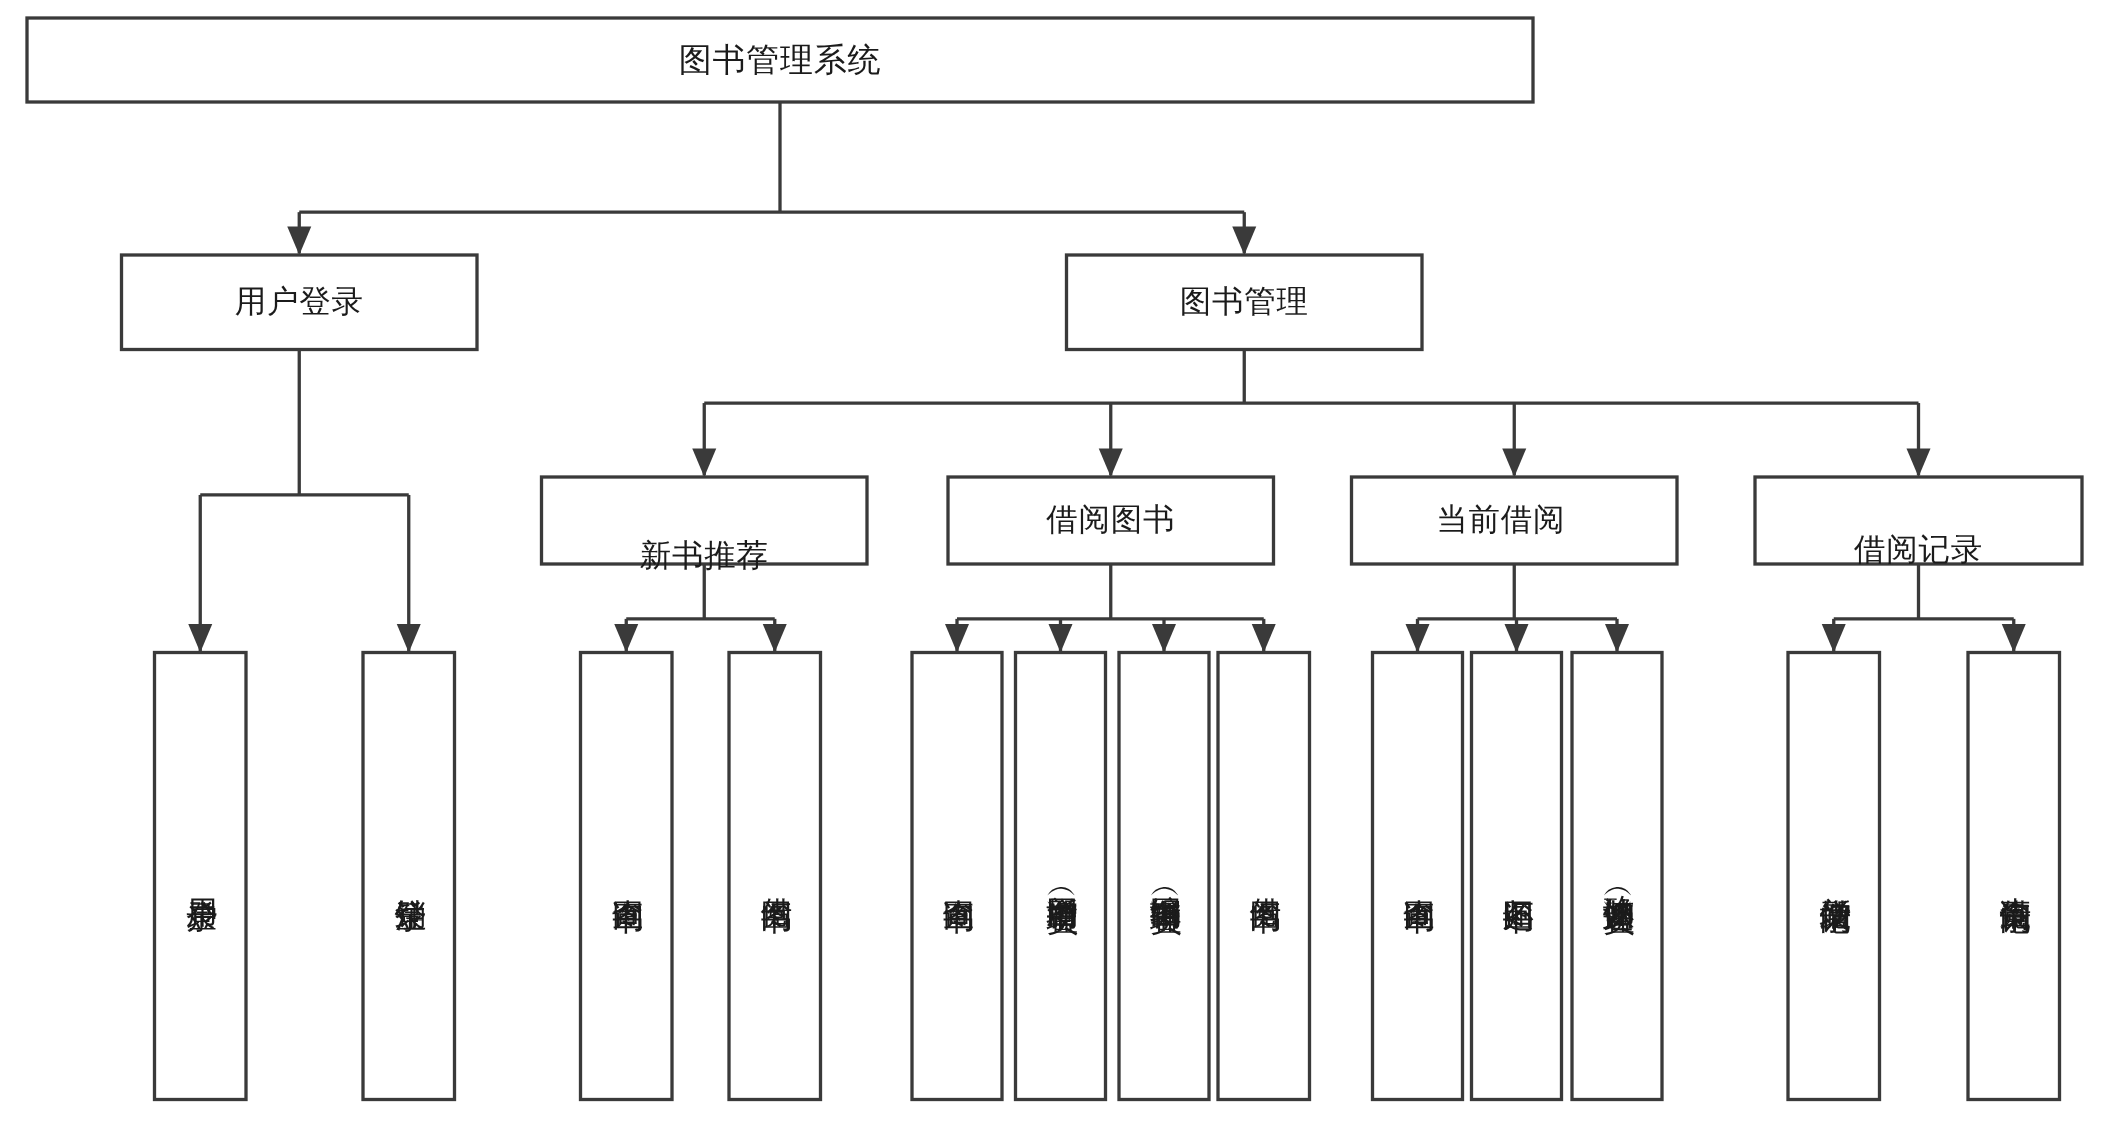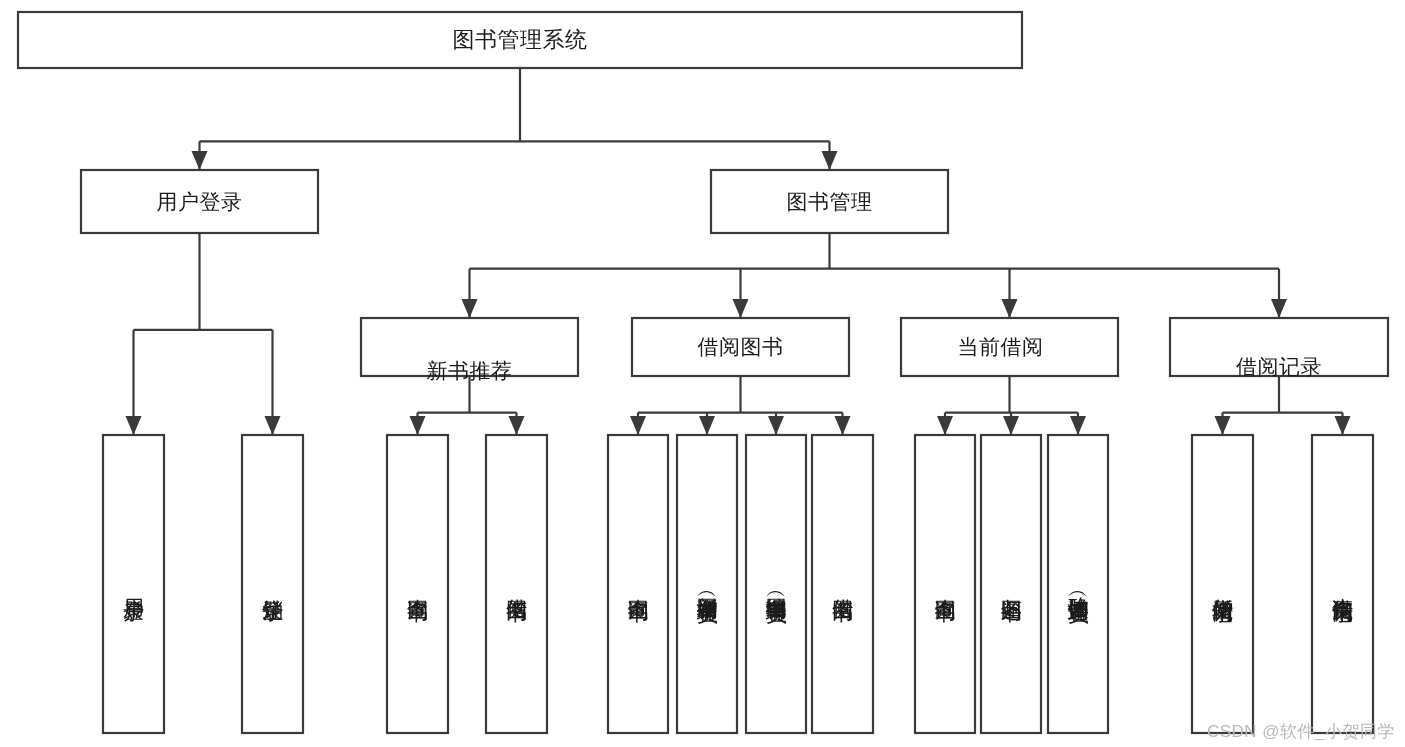--- a/index.html
+++ b/index.html
@@ -182,14 +182,13 @@
       <div class="node-label-v" style="left: 608px; top: 435px; width: 60px; height: 298px;">查询图书</div>
       <div class="node-label-v" style="left: 677px; top: 435px; width: 60px; height: 298px;">新增图书（管理员）</div>
       <div class="node-label-v" style="left: 746px; top: 435px; width: 60px; height: 298px;">编辑图书（管理员）</div>
       <div class="node-label-v" style="left: 812px; top: 435px; width: 61px; height: 298px;">借阅图书</div>
       <div class="node-label-v" style="left: 915px; top: 435px; width: 60px; height: 298px;">查询图书</div>
       <div class="node-label-v" style="left: 981px; top: 435px; width: 60px; height: 298px;">归还图书</div>
       <div class="node-label-v" style="left: 1048px; top: 435px; width: 60px; height: 298px;">确认归还（管理员）</div>
       <div class="node-label-v" style="left: 1192px; top: 435px; width: 61px; height: 298px;">新增借阅记录</div>
       <div class="node-label-v" style="left: 1312px; top: 435px; width: 61px; height: 298px;">查询借阅记录</div>
     </div>
-  <div class="watermark">CSDN @软件_小贺同学</div>
 </div>
 
 </body></html>

